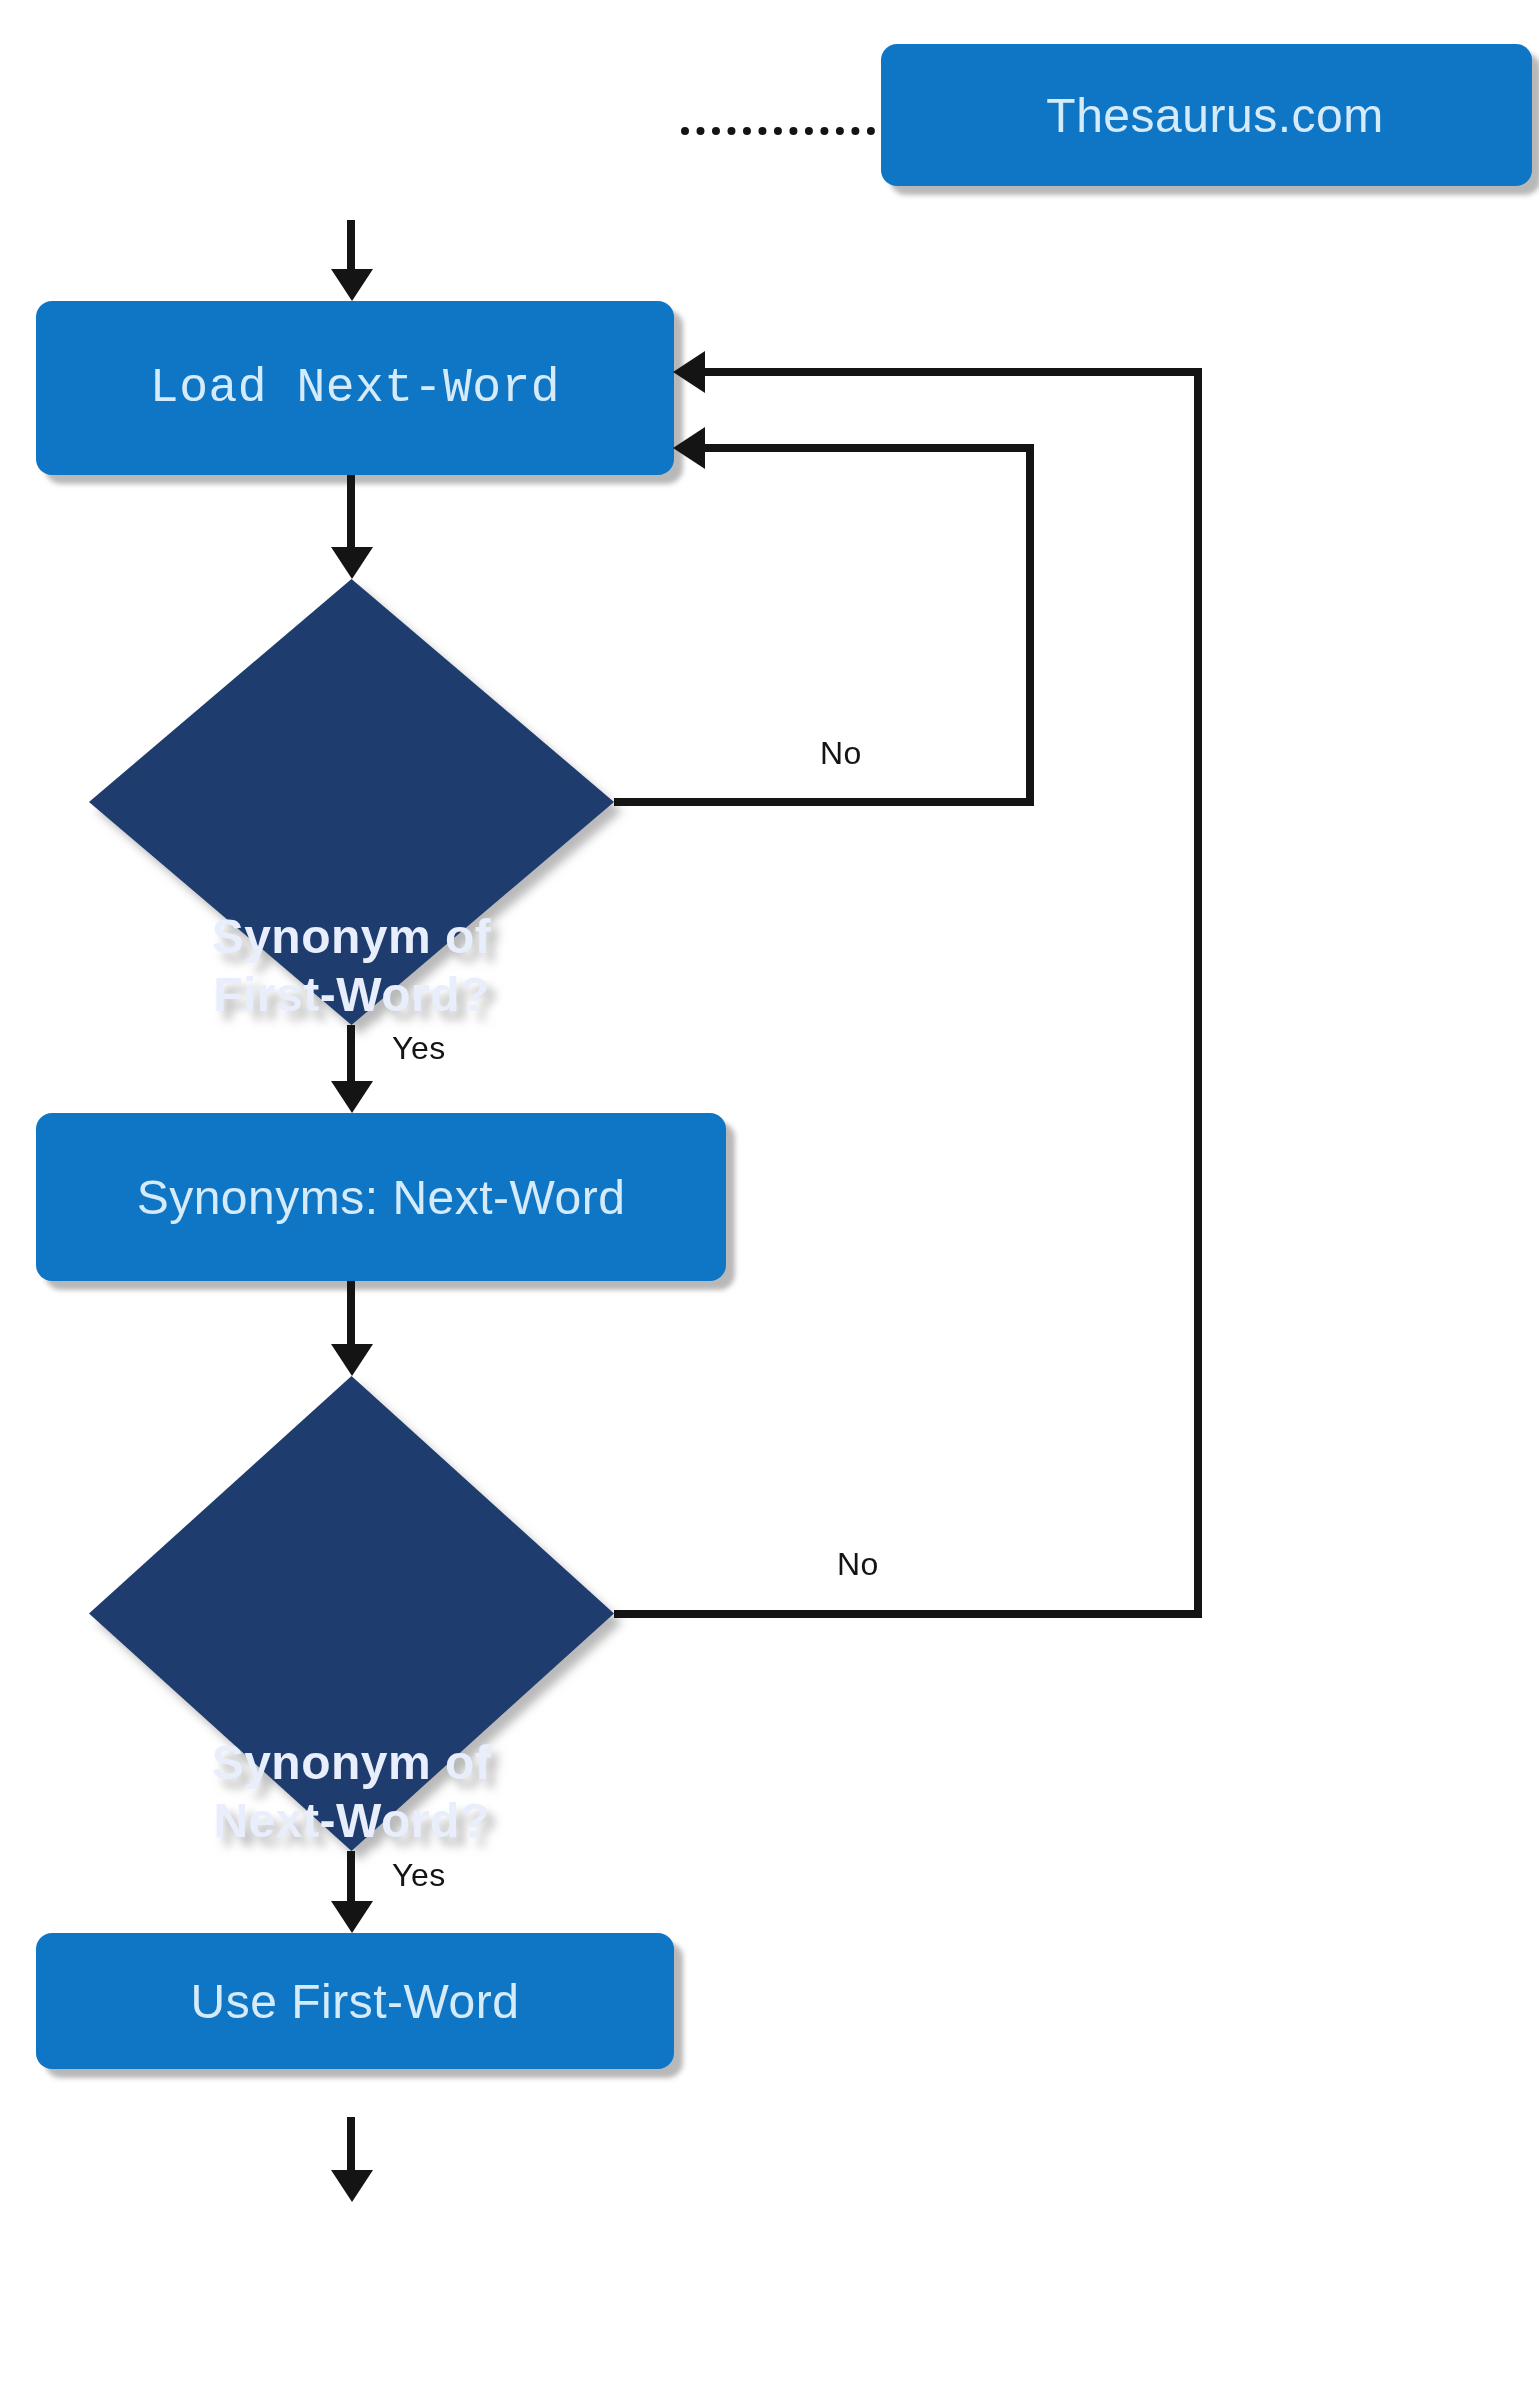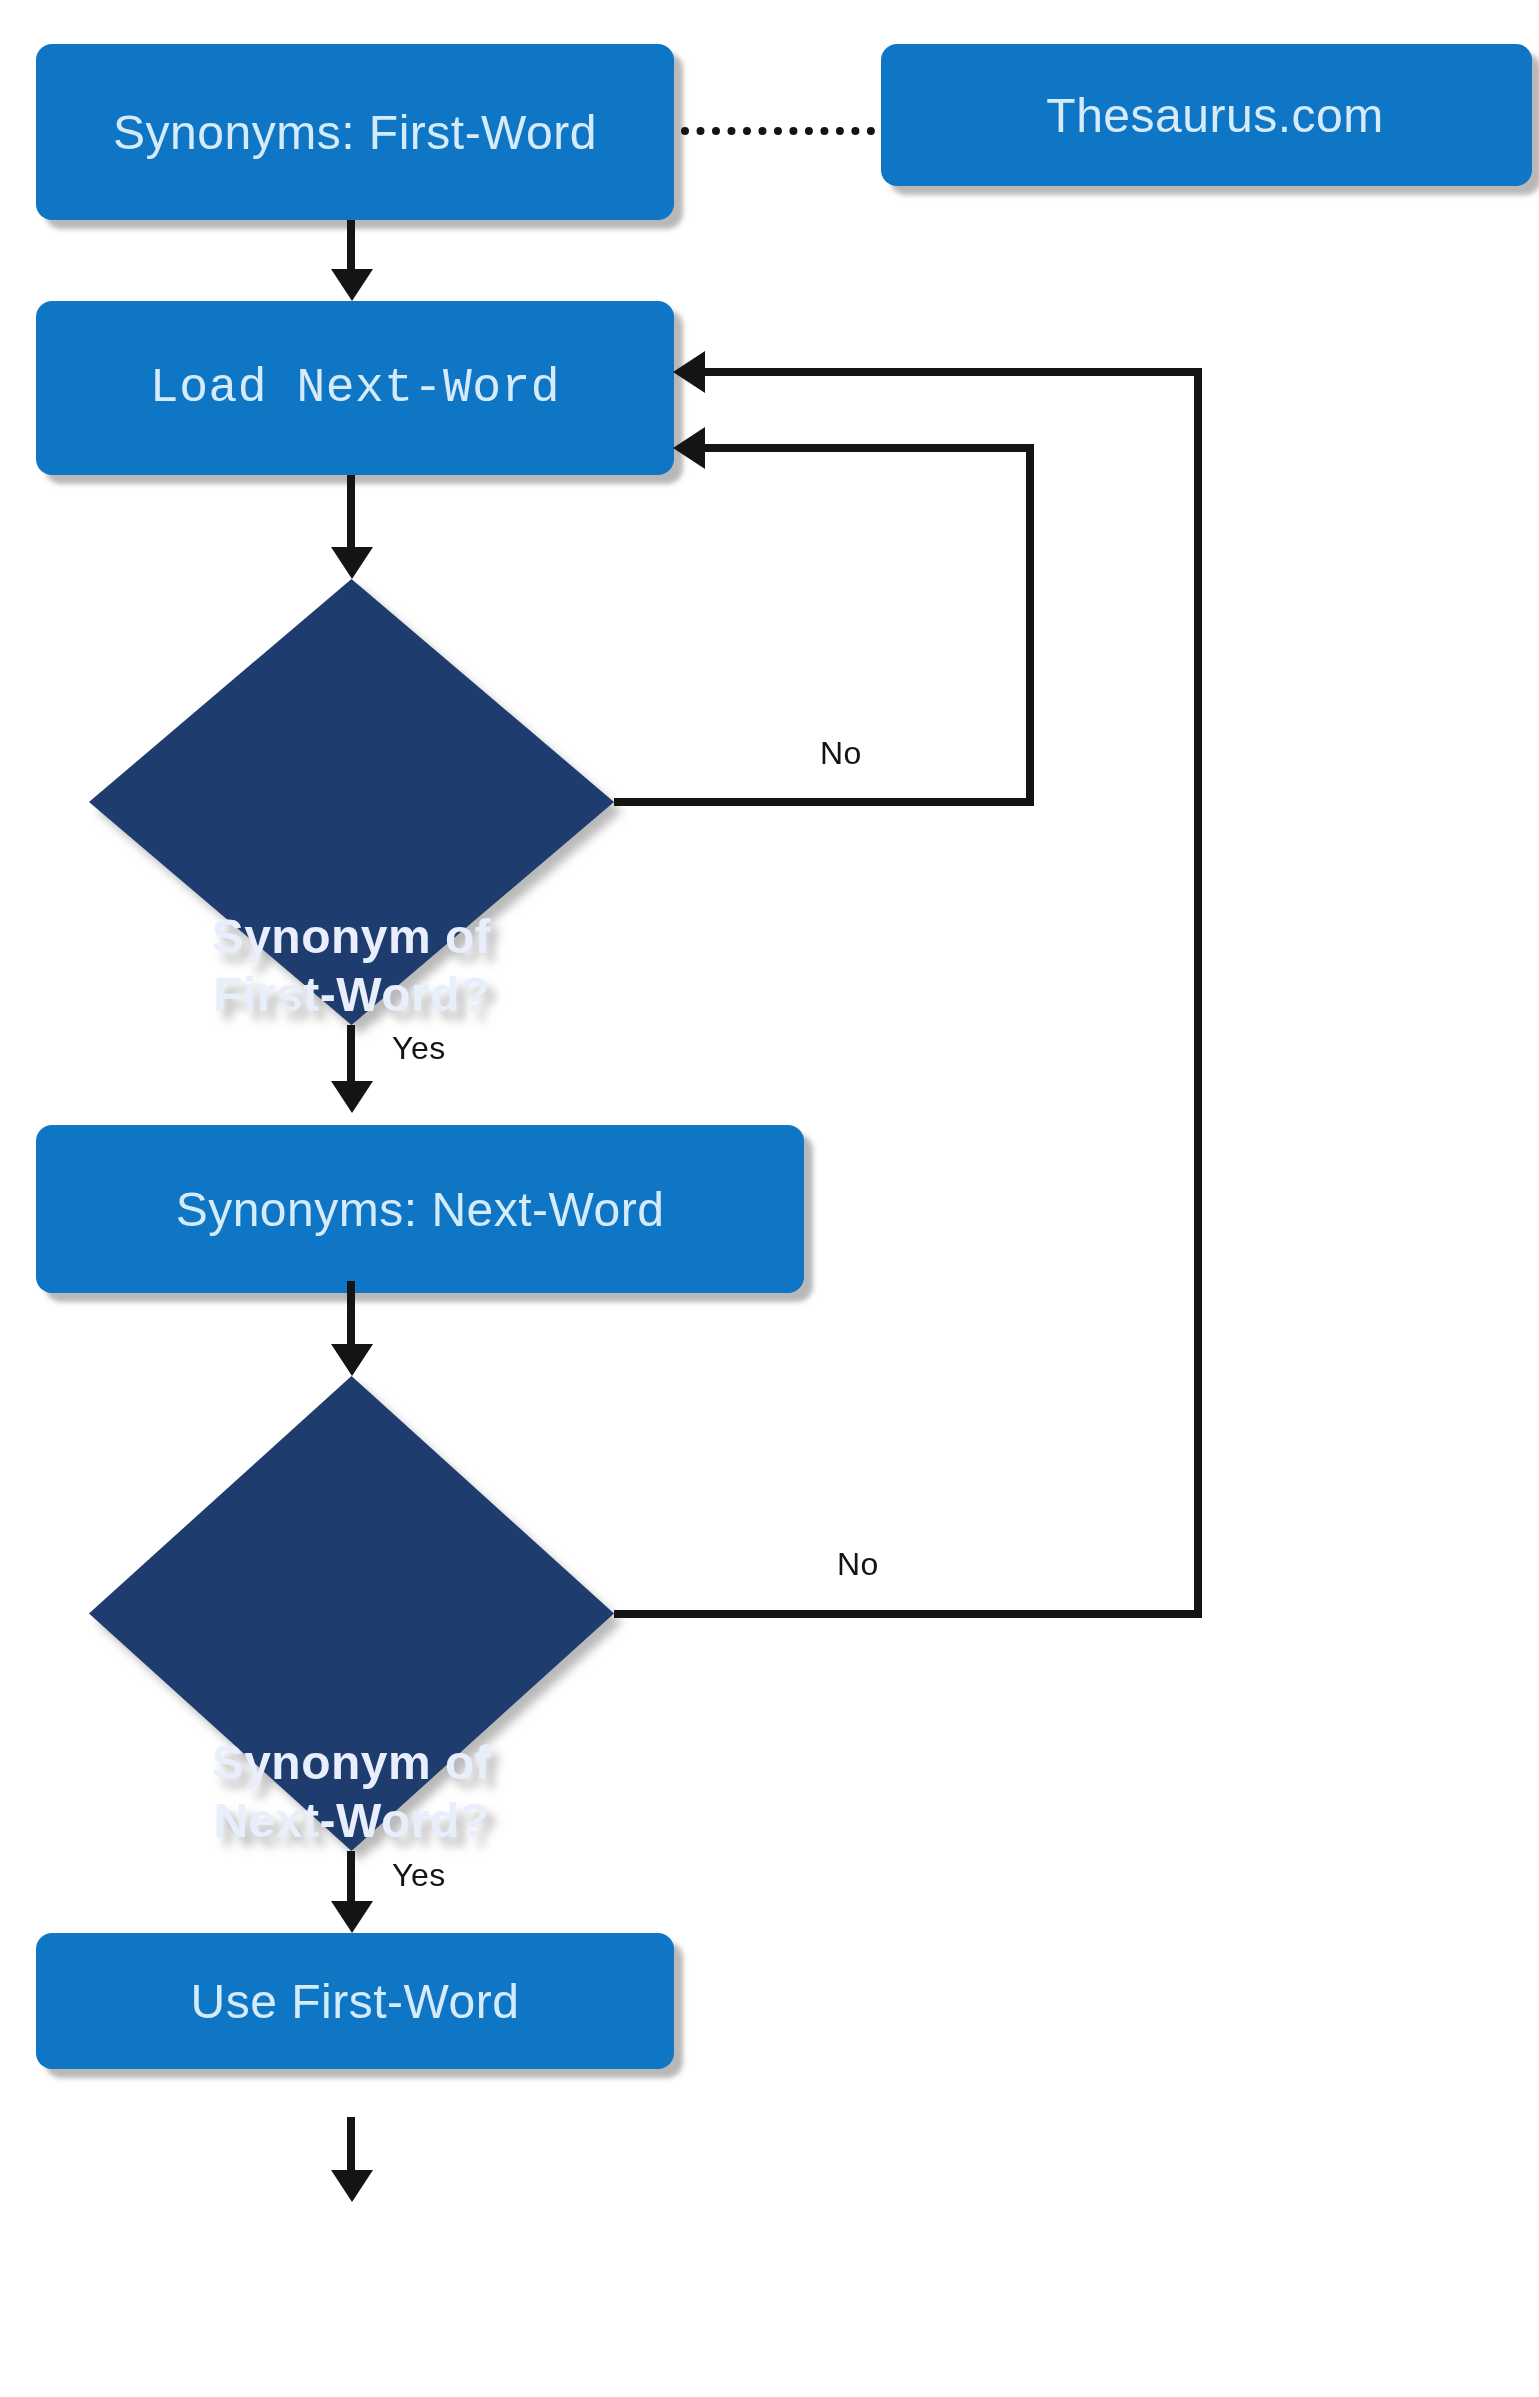--- a/index.html
+++ b/index.html
@@ -59,27 +59,26 @@
     position:absolute;
     color:var(--line,#141414);
     font-size:32px;letter-spacing:0.5px;
   }
 </style>
 </head>
 <body>
 
 <div class="canvas">
 
-  <div class="box" style="left:36px;top:44px;width:638px;height:176px;">Synonyms: First-Word</div>
 
   <div class="box" style="left:881px;top:44px;width:634px;height:142px;padding-left:17px;">Thesaurus.com</div>
 
   <div class="box" style="left:36px;top:301px;width:638px;height:174px;font-family:Liberation Mono, monospace;">Load Next-Word</div>
 
-  <div class="box" style="left:36px;top:1113px;width:768px;height:168px;margin-top:12px;">Synonyms: Next-Word</div>
+  <div class="box" style="left:36px;top:1113px;width:690px;height:168px;">Synonyms: Next-Word</div>
 
   <div class="box" style="left:36px;top:1933px;width:638px;height:136px;">Use First-Word</div>
 
 
   <div class="diamond" style="left:89px;top:579px;width:525px;height:446px;">
     <div class="shape"></div>
     <div class="dtext">Synonym of
 First-Word?</div>
   </div>
 

